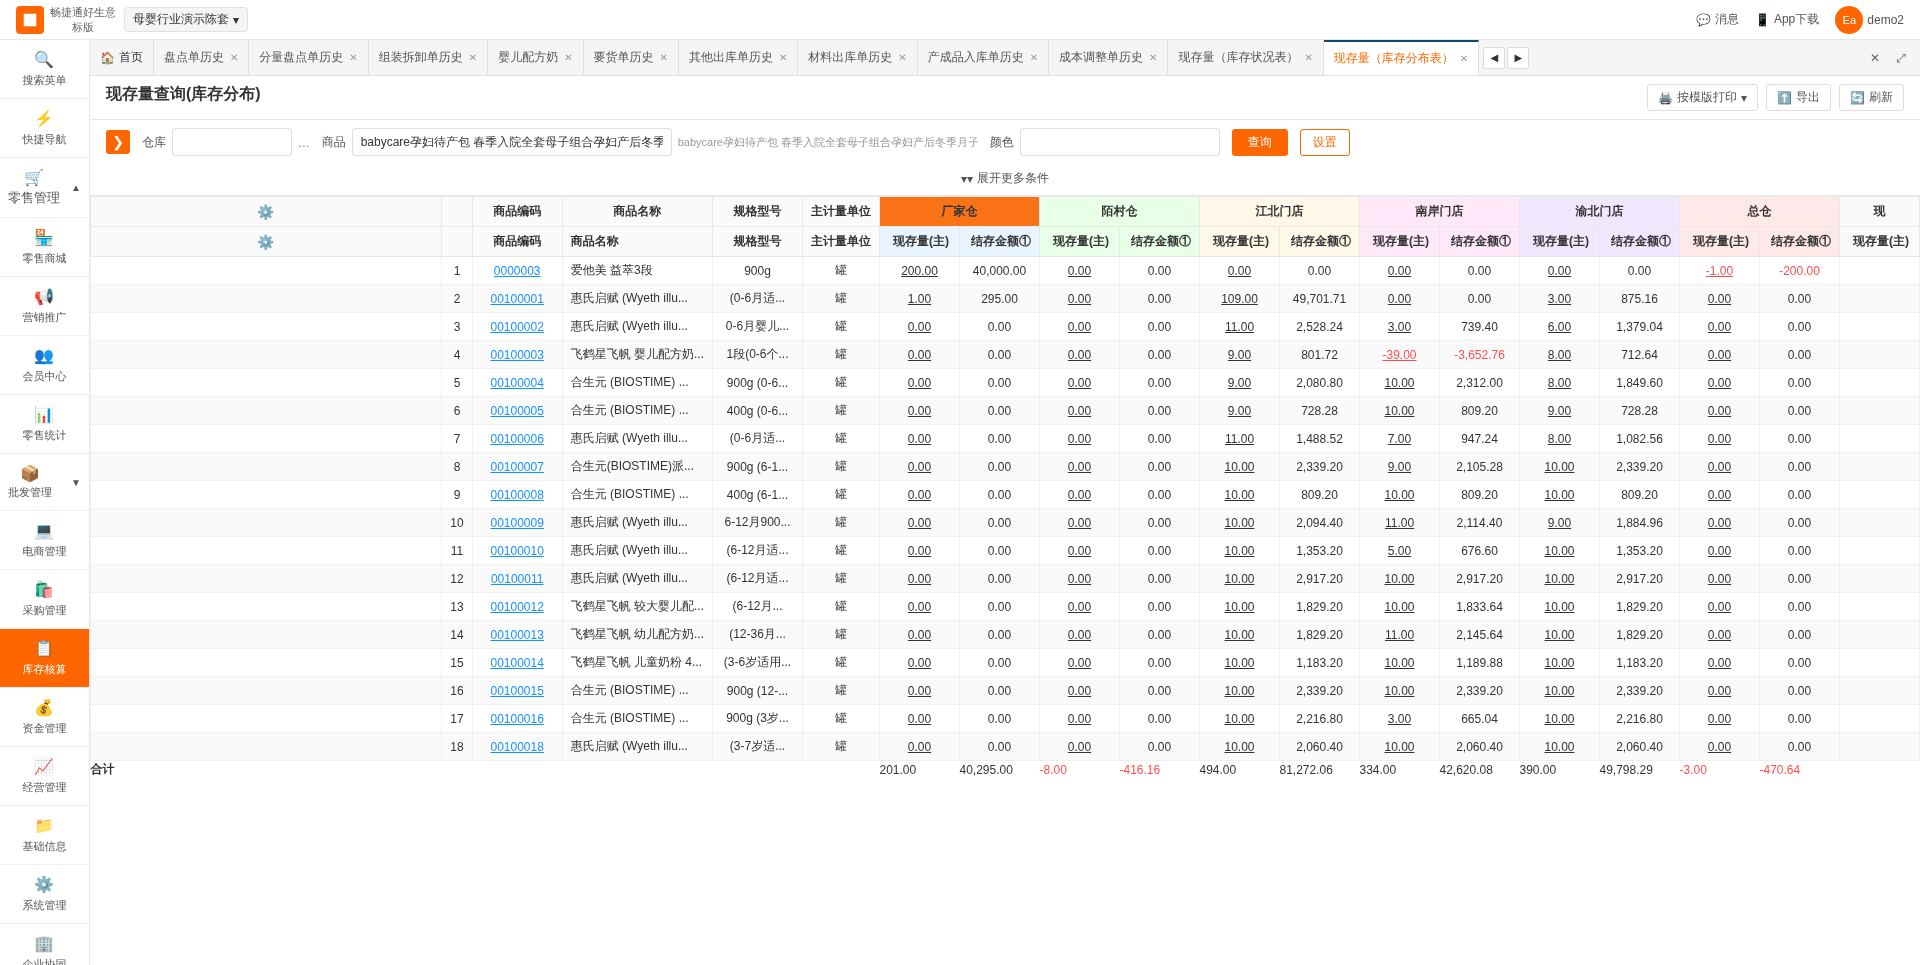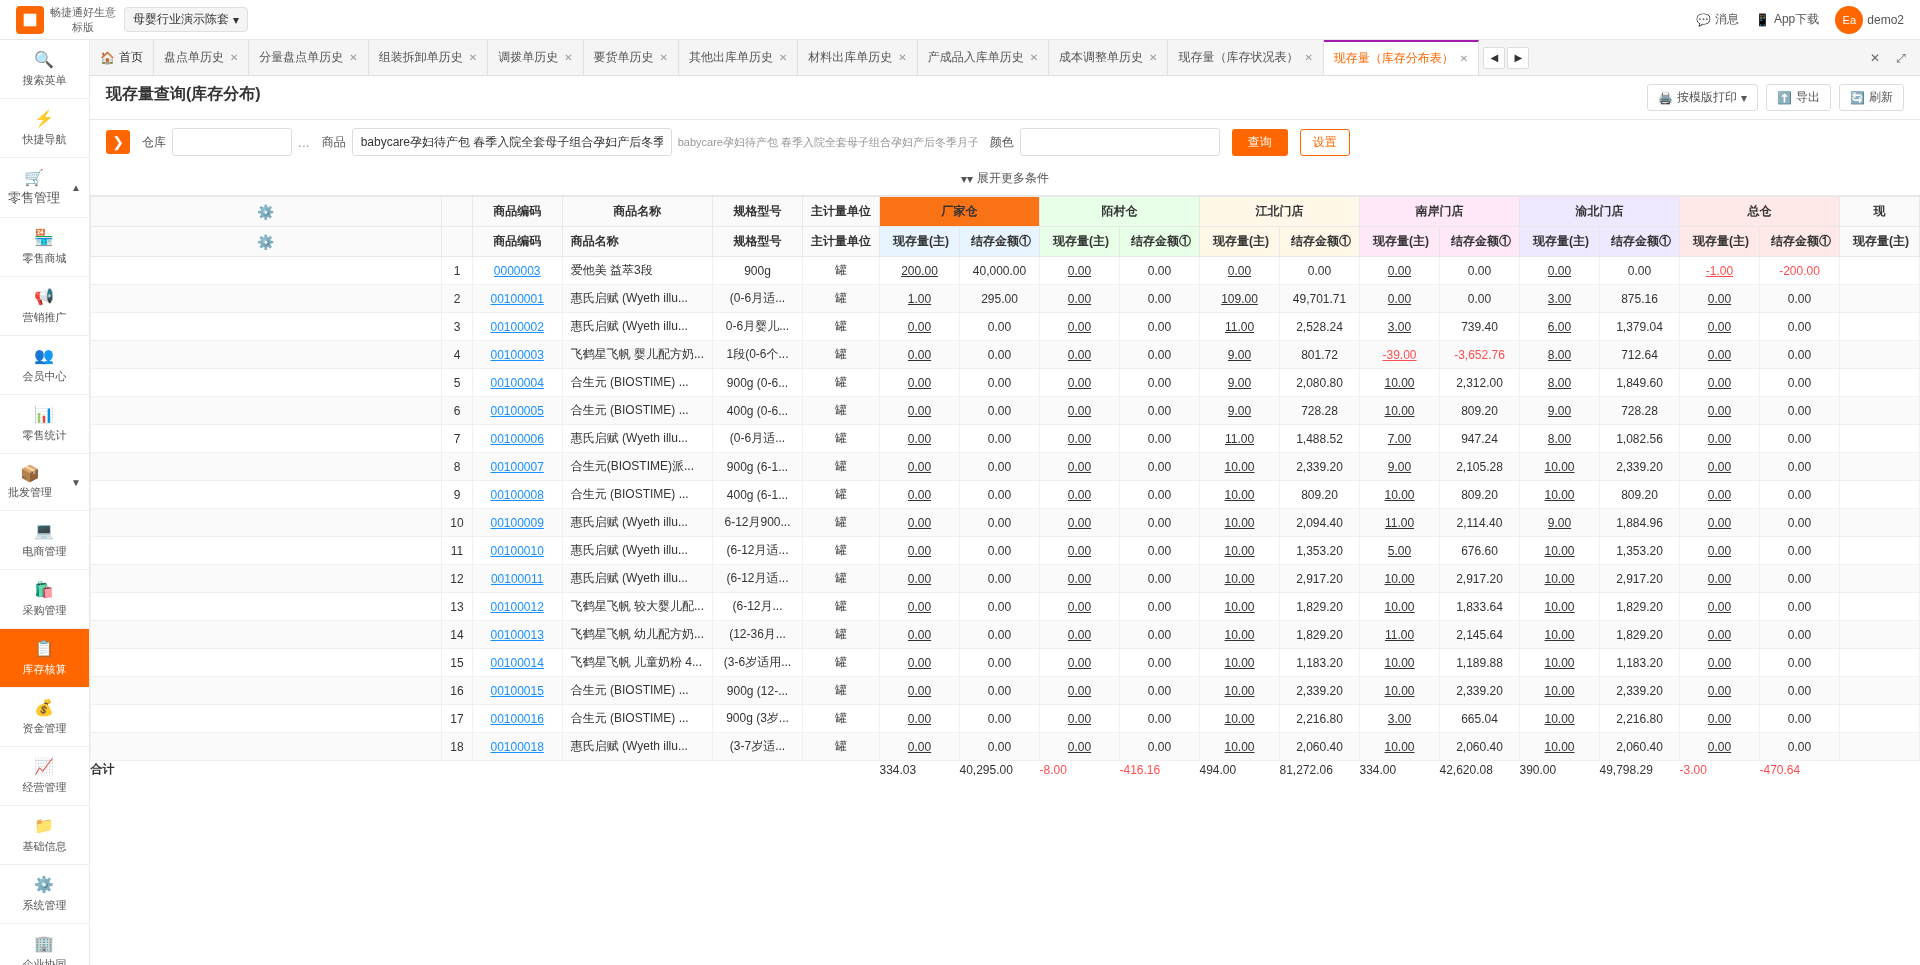--- a/index.html
+++ b/index.html
@@ -79,21 +79,21 @@
       gap: 4px;
       padding: 0 10px;
       height: 36px;
       border-right: 1px solid #e0e0e0;
       cursor: pointer;
       white-space: nowrap;
       font-size: 12px;
       color: #555;
       background: #f5f5f5;
     }
-    .tab-item.active { background: #fff; color: #ff6600; border-top: 2px solid #a21caf; }
+    .tab-item.active { background: #fff; color: #ff6600; border-top: 2px solid #0c4a6e; }
     .tab-item.home { color: #333; }
     .tab-close { font-size: 10px; color: #999; cursor: pointer; margin-left: 2px; }
     .tab-nav-btns { display: flex; gap: 2px; margin-left: 4px; }
     .tab-nav-btn { width: 22px; height: 22px; border: 1px solid #ddd; background: #fff; cursor: pointer; display: flex; align-items: center; justify-content: center; font-size: 10px; border-radius: 2px; }
     .tab-actions { display: flex; gap: 4px; margin-left: auto; padding-right: 8px; }
     .tab-action-btn { width: 22px; height: 22px; cursor: pointer; display: flex; align-items: center; justify-content: center; font-size: 12px; color: #666; }
 
     
     .main-content {
       position: fixed;
@@ -359,21 +359,21 @@
   </div>
   <div class="tab-item">
     <span>分量盘点单历史</span>
     <span class="tab-close">✕</span>
   </div>
   <div class="tab-item">
     <span>组装拆卸单历史</span>
     <span class="tab-close">✕</span>
   </div>
   <div class="tab-item">
-    <span>调拨单历史</span>
+    <span>婴儿配方奶</span>
     <span class="tab-close">✕</span>
   </div>
   <div class="tab-item">
     <span>要货单历史</span>
     <span class="tab-close">✕</span>
   </div>
   <div class="tab-item">
     <span>其他出库单历史</span>
     <span class="tab-close">✕</span>
   </div>
@@ -870,21 +870,21 @@
     <td class="num-link num-positive">10.00</td>
     <td class="num-positive">2,060.40</td>
     <td class="num-link num-positive">0.00</td>
     <td class="num-positive">0.00</td>
     <td></td>
   </tr>
         </tbody>
       <tfoot>
         <tr class="total-row">
           <td colspan="6" style="text-align:left;font-weight:700;">合计</td>
-          <td>334.03</td>
+          <td>201.00</td>
           <td>40,295.00</td>
           <td class="num-negative">-8.00</td>
           <td class="num-negative">-416.16</td>
           <td>494.00</td>
           <td>81,272.06</td>
           <td>334.00</td>
           <td>42,620.08</td>
           <td>390.00</td>
           <td>49,798.29</td>
           <td class="num-negative">-3.00</td>

